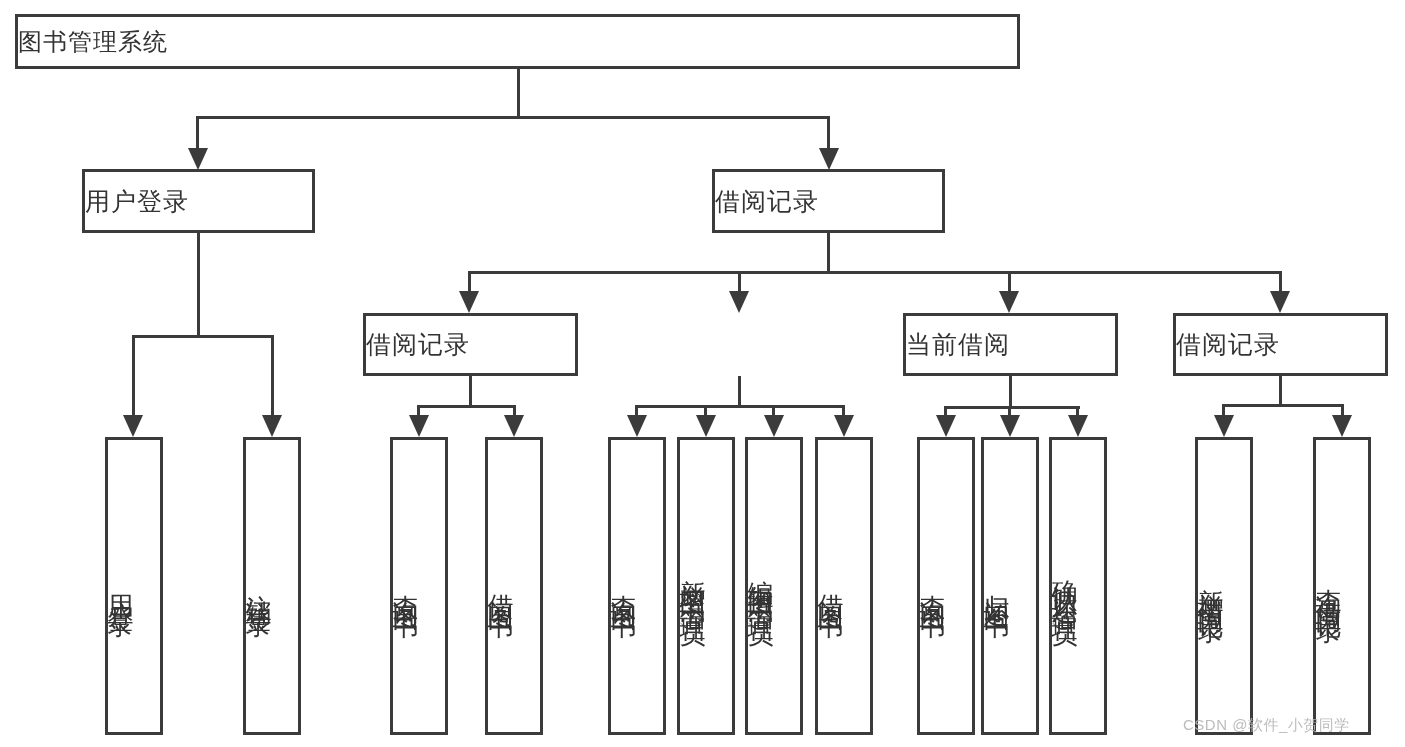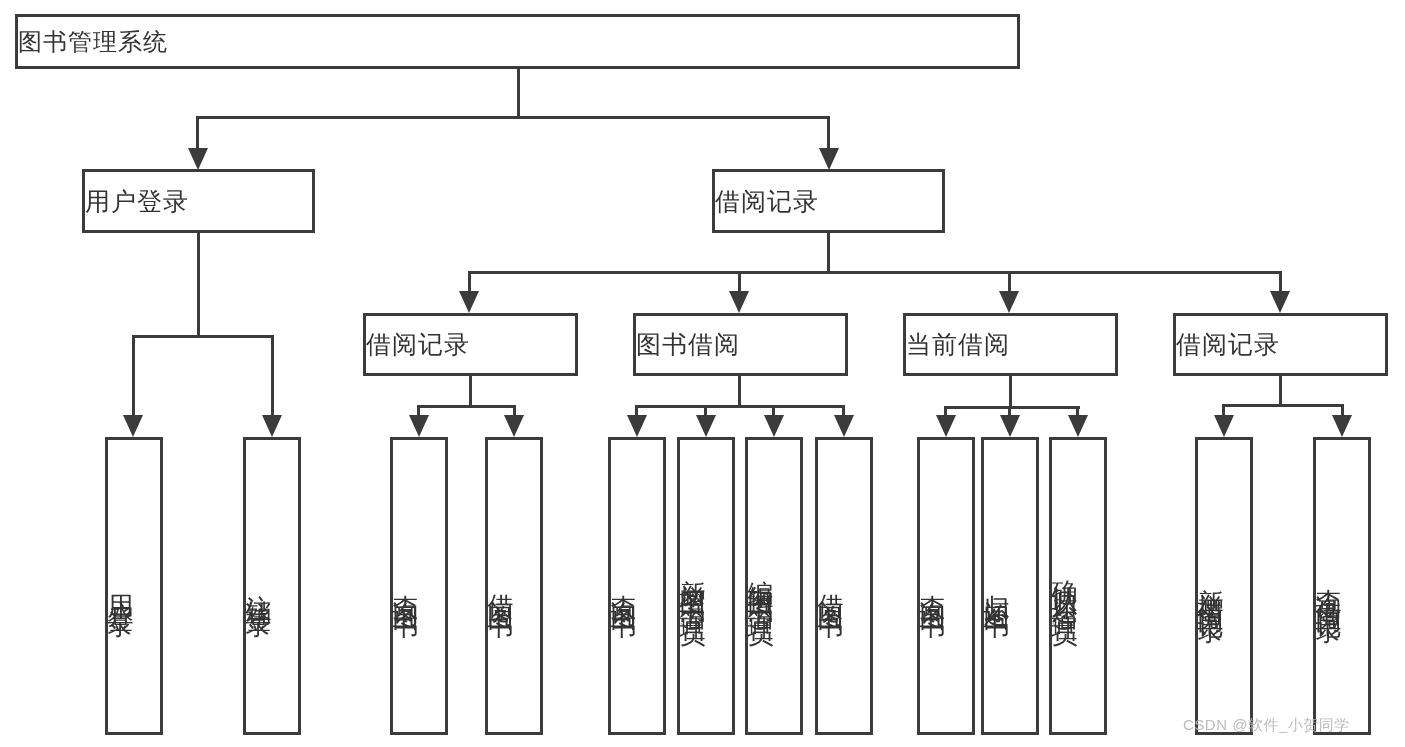--- a/index.html
+++ b/index.html
@@ -62,23 +62,20 @@
 
   <div class="box hbox" style="left:82px;top:169px;width:233px;height:64px;">
     <span>用户登录</span>
   </div>
   <div class="box hbox" style="left:712px;top:169px;width:233px;height:64px;">
     <span>借阅记录</span>
   </div>
 
   <div class="box hbox" style="left:363px;top:313px;width:215px;height:63px;">
     <span>借阅记录</span>
-  </div>
-  <div class="box hbox" style="left:633px;top:313px;width:215px;height:63px;">
-    <span>图书借阅</span>
   </div>
   <div class="box hbox" style="left:1173px;top:313px;width:215px;height:63px;">
     <span>借阅记录</span>
   </div>
   <div class="box hbox" style="left:903px;top:313px;width:215px;height:63px;">
     <span>当前借阅</span>
   </div>
 
   <div class="box leaf" style="left:105px;">
     <span class="vtxt">用户登录</span>

